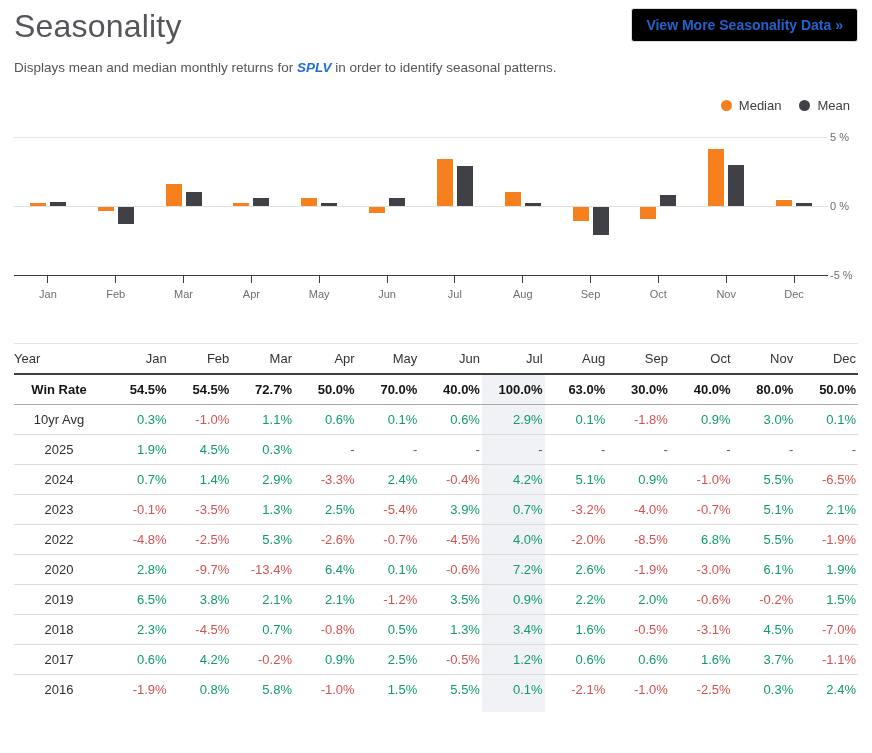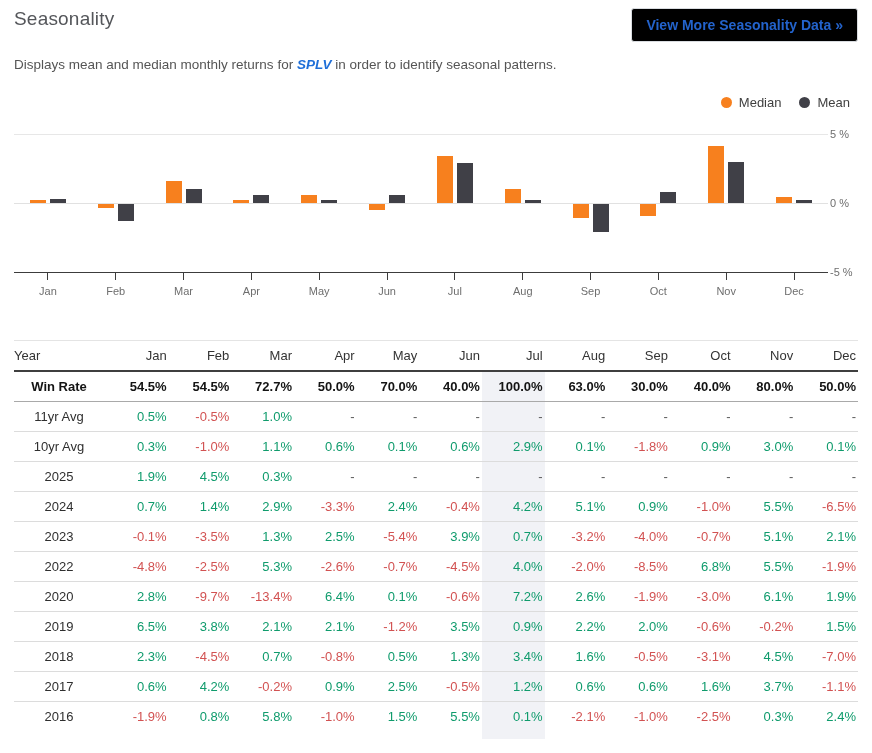--- a/index.html
+++ b/index.html
@@ -6,21 +6,21 @@
   html,body { background:#ffffff; }
   body {
     width: 872px; height: 753px; overflow: hidden;
     font-family: "Liberation Sans", sans-serif;
     color:#333;
   }
   .page { position: relative; width: 872px; height: 753px; }
 
   
   .header-row { display:flex; justify-content:space-between; align-items:flex-start; padding:8px 14px 0 14px; }
-  .page-title { font-size:19px; font-weight:400; color:#54565a; letter-spacing:0.2px; }
+  .page-title { font-size:32px; font-weight:400; color:#54565a; letter-spacing:0.2px; }
   .view-more {
     font-family:"Liberation Sans", sans-serif;
     font-size:14px; font-weight:700; color:var(--btn-blue,#2363cc);
     background:#000000; border:1px solid #d9dce0; border-radius:3px;
     padding:8px 14px; cursor:pointer; white-space:nowrap;
   }
   .subtitle { margin:15px 14px 0 14px; font-size:13.5px; color:#555; }
   .ticker { color:var(--link-blue,#1f6fd8); font-weight:700; text-decoration:none; cursor:pointer;font-style:italic; }
 
   
@@ -239,35 +239,20 @@
           <td class="pos">70.0%</td>
           <td class="pos">40.0%</td>
           <td class="pos hl">100.0%</td>
           <td class="pos">63.0%</td>
           <td class="pos">30.0%</td>
           <td class="pos">40.0%</td>
           <td class="pos">80.0%</td>
           <td class="pos">50.0%</td>
         </tr>
         <tr>
-          <td class="label">11yr Avg</td>
-          <td class="pos">0.5%</td>
-          <td class="neg">-0.5%</td>
-          <td class="pos">1.0%</td>
-          <td class="dash">-</td>
-          <td class="dash">-</td>
-          <td class="dash">-</td>
-          <td class="dash hl">-</td>
-          <td class="dash">-</td>
-          <td class="dash">-</td>
-          <td class="dash">-</td>
-          <td class="dash">-</td>
-          <td class="dash">-</td>
-        </tr>
-        <tr>
           <td class="label">10yr Avg</td>
           <td class="pos">0.3%</td>
           <td class="neg">-1.0%</td>
           <td class="pos">1.1%</td>
           <td class="pos">0.6%</td>
           <td class="pos">0.1%</td>
           <td class="pos">0.6%</td>
           <td class="pos hl">2.9%</td>
           <td class="pos">0.1%</td>
           <td class="neg">-1.8%</td>

